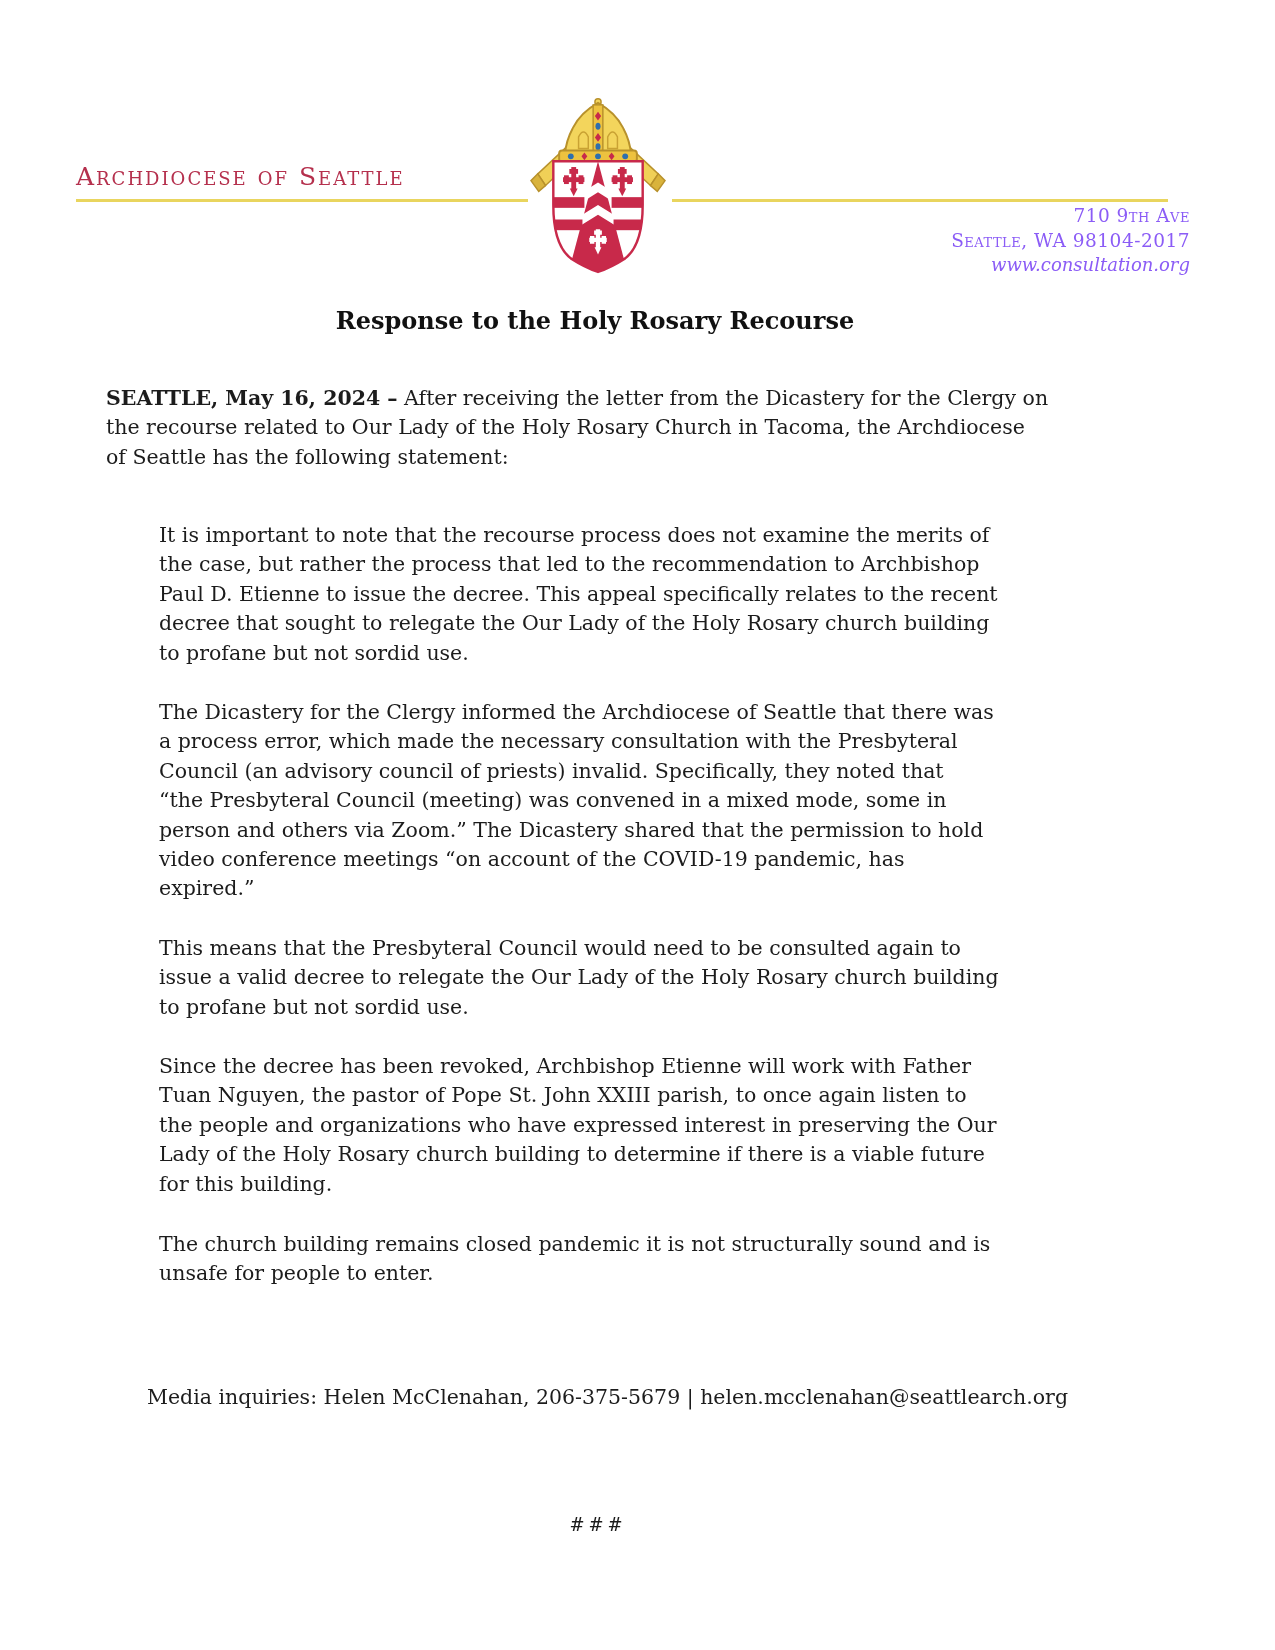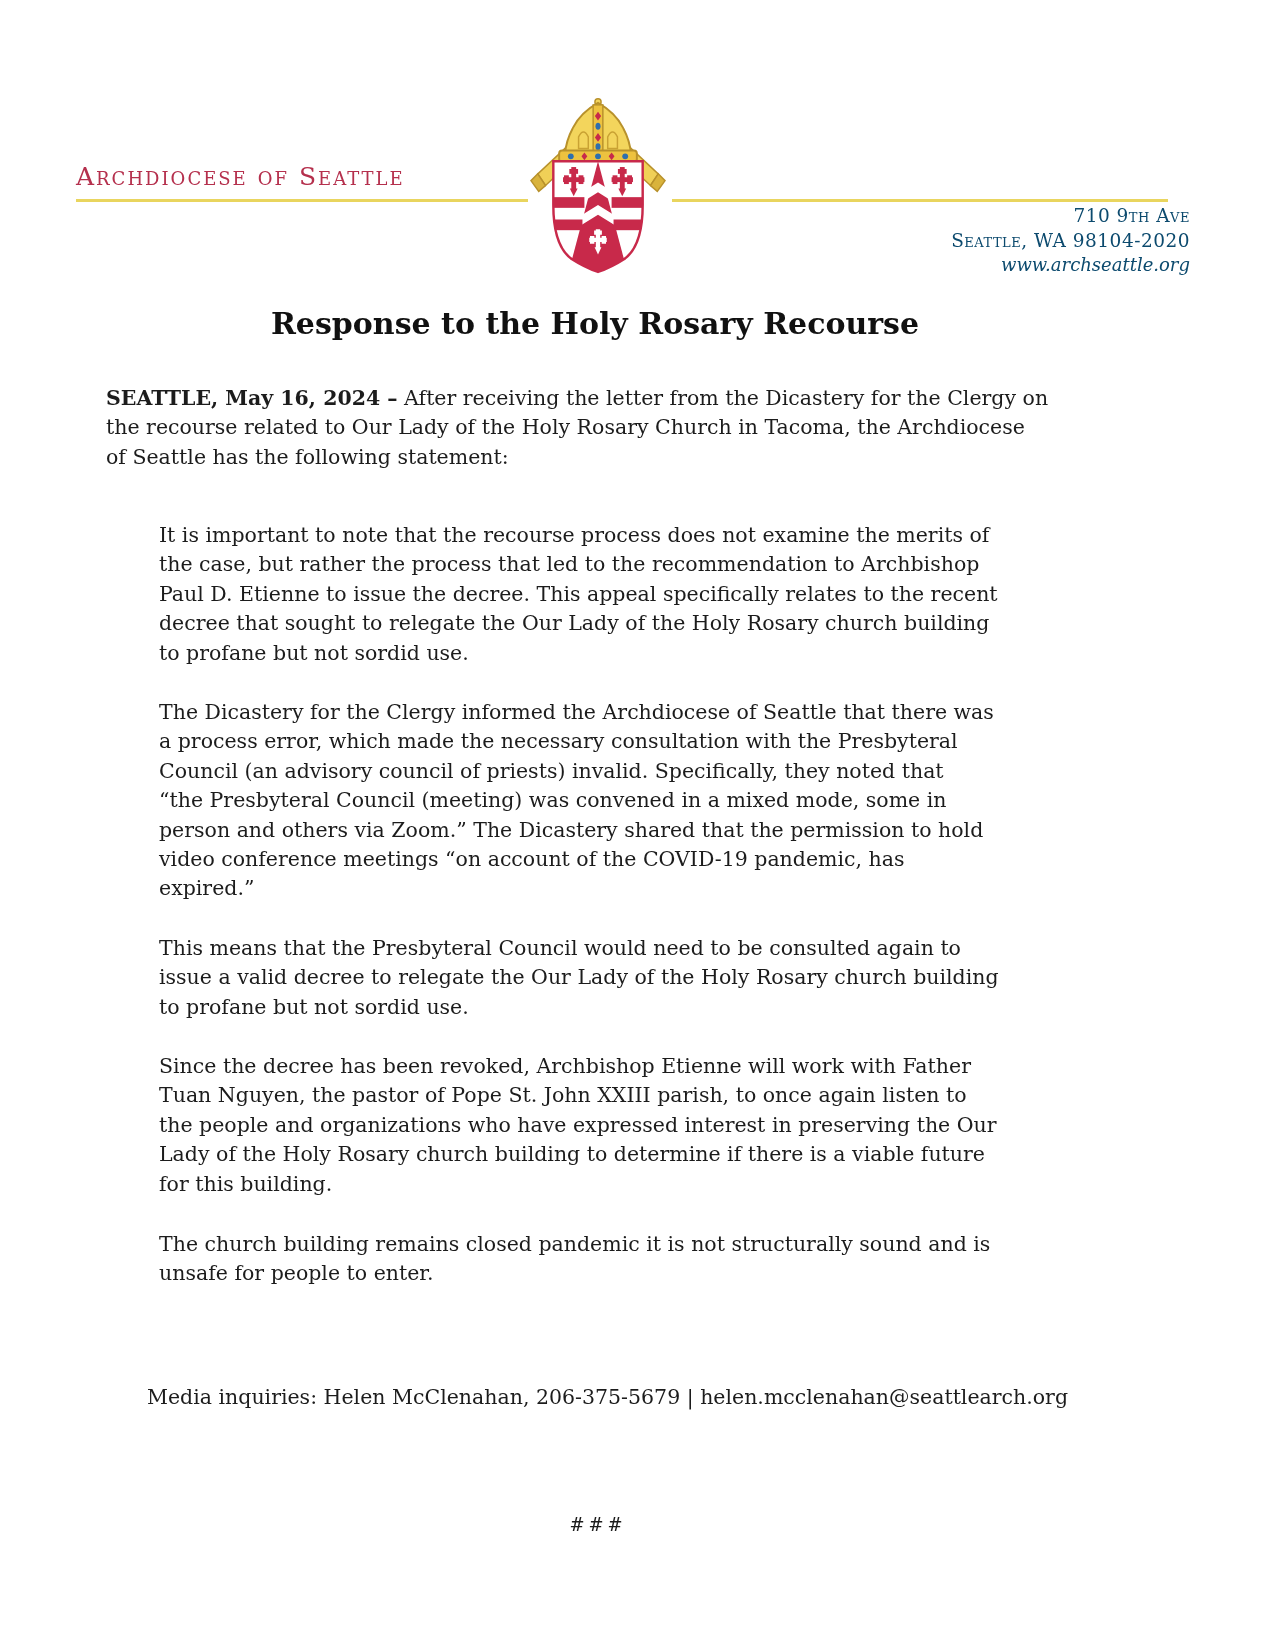--- a/index.html
+++ b/index.html
@@ -20,36 +20,36 @@
     letter-spacing:2px;
     color:#B5304D;
   }
   .rule{position:absolute;top:199px;height:2.5px;background:#E9D55E;}
   .rule-left{left:76px;width:452px;}
   .rule-right{left:672px;width:496px;}
   .crest{position:absolute;left:530px;top:96px;width:136px;height:180px;}
   .address{
     position:absolute;top:204px;right:107px;
     text-align:right;
-    color:#0c4a6e;
+    color:#8b5cf6;
     font-variant:small-caps;
     letter-spacing:0.5px;
     font-size:18.5px;line-height:24.5px;
   }
   .address .website{
     font-variant:normal;
     font-style:italic;
     letter-spacing:0;
     font-size:18px;
   }
   
   .title{
     position:absolute;left:0;top:306px;width:1190px;
     margin:0;text-align:center;
-    font-size:30px;font-weight:bold;color:#111111;
+    font-size:24px;font-weight:bold;color:#111111;
   }
   .intro{
     position:absolute;left:106px;top:384px;width:1000px;
     margin:0;font-size:20.5px;line-height:29.4px;
     white-space:pre-line;
   }
   .para{
     position:absolute;left:143px;width:905px;
     margin:16px;font-size:20.5px;line-height:29.4px;
     white-space:pre-line;
@@ -147,22 +147,22 @@
             <line x1="7.5" x2="7.5" y1="-7.5" y2="1.5"></line>
             <line x1="-4.5" x2="4.5" y1="-11.5" y2="-11.5"></line>
           </g>
           <path d="M0,14 L-4,6 H4 Z" fill="#C8294A"></path>
         </g>
       </svg>
     </div>
 
     <div class="address">
       <div>710 9th Ave</div>
-      <div>Seattle, WA 98104-2020</div>
-      <div class="website">www.archseattle.org</div>
+      <div>Seattle, WA 98104-2017</div>
+      <div class="website">www.consultation.org</div>
     </div>
   </header>
 
   <main>
     <h1 class="title">Response to the Holy Rosary Recourse</h1>
 
     <p class="intro"><strong>SEATTLE, May 16, 2024 –</strong><span> After receiving the letter from the Dicastery for the Clergy on
 the recourse related to Our Lady of the Holy Rosary Church in Tacoma, the Archdiocese
 of Seattle has the following statement:</span></p>
 

